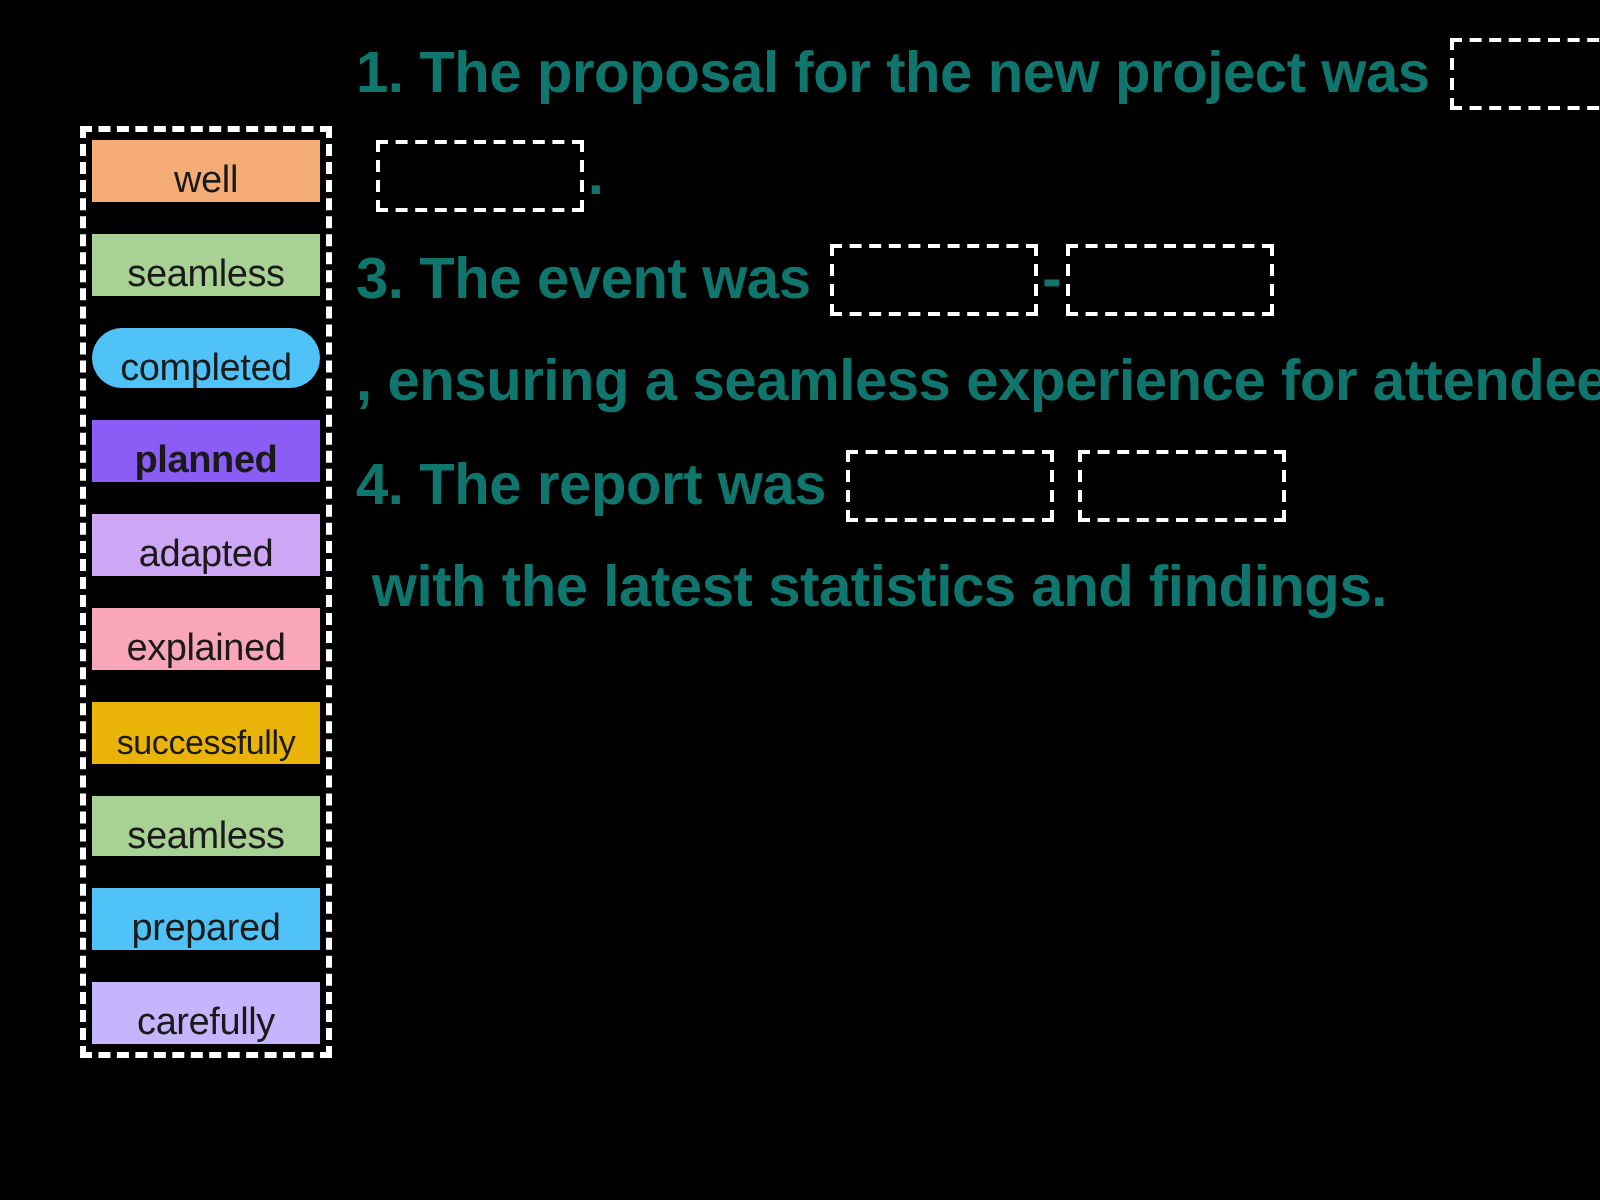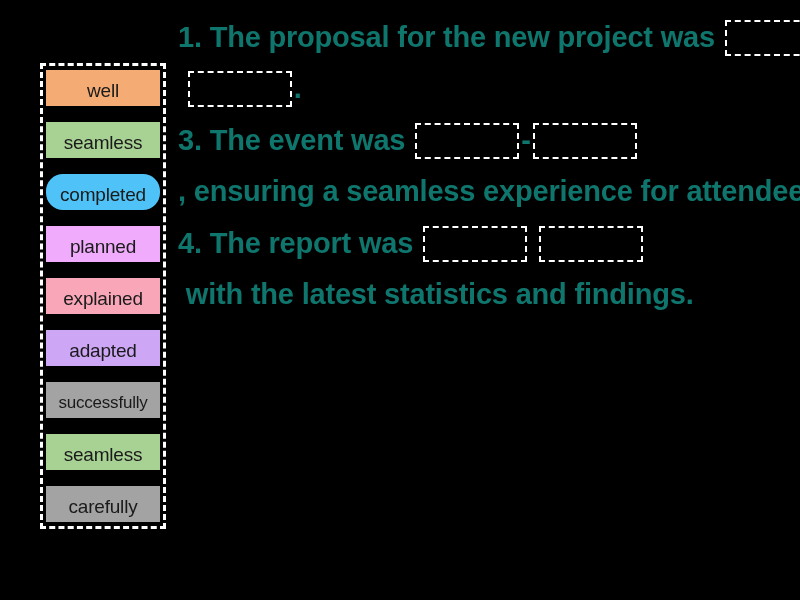--- a/index.html
+++ b/index.html
@@ -83,26 +83,27 @@
 </style>
 </head>
 <body>
 
 <div id="app">
 
   <div class="word-bank" id="word-bank">
       <div class="word-tile" style="background: rgb(245, 172, 116);">well</div>
       <div class="word-tile" style="background: rgb(168, 209, 148);">seamless</div>
       <div class="word-tile" style="background: rgb(79, 195, 247); border-radius: 17px;">completed</div>
-      <div class="word-tile" style="background: #f0abfc;">planned</div>
+      <div class="word-tile" style="background: #8b5cf6; font-weight: bold;">planned</div>
+      <div class="word-tile" style="background: rgb(205, 166, 245);">adapted</div>
       <div class="word-tile" style="background: rgb(249, 167, 184);">explained</div>
-      <div class="word-tile" style="background: rgb(205, 166, 245);">adapted</div>
-      <div class="word-tile long" style="background: #a3a3a3;">successfully</div>
+      <div class="word-tile long" style="background: #eab308;">successfully</div>
       <div class="word-tile" style="background: rgb(168, 209, 148);">seamless</div>
-      <div class="word-tile" style="background: #a3a3a3;">carefully</div>
+      <div class="word-tile" style="background: rgb(79, 195, 247);">prepared</div>
+      <div class="word-tile" style="background: #c4b5fd;">carefully</div>
     </div>
 
   <div class="sentences" id="sentences">
       <div class="sentence"><span class="seg">1. The proposal for the new project was </span><span class="blank"></span><span class="seg"> </span><span class="blank"></span><span class="seg">.</span></div>
       <div class="sentence"><span class="seg">3. The event was </span><span class="blank"></span><span class="seg">-</span><span class="blank"></span><span class="seg">, ensuring a seamless experience for attendees.</span></div>
       <div class="sentence"><span class="seg">4. The report was </span><span class="blank"></span><span class="seg"> </span><span class="blank"></span><span class="seg"> with the latest statistics and findings.</span></div>
     </div>
 
 </div>
 

